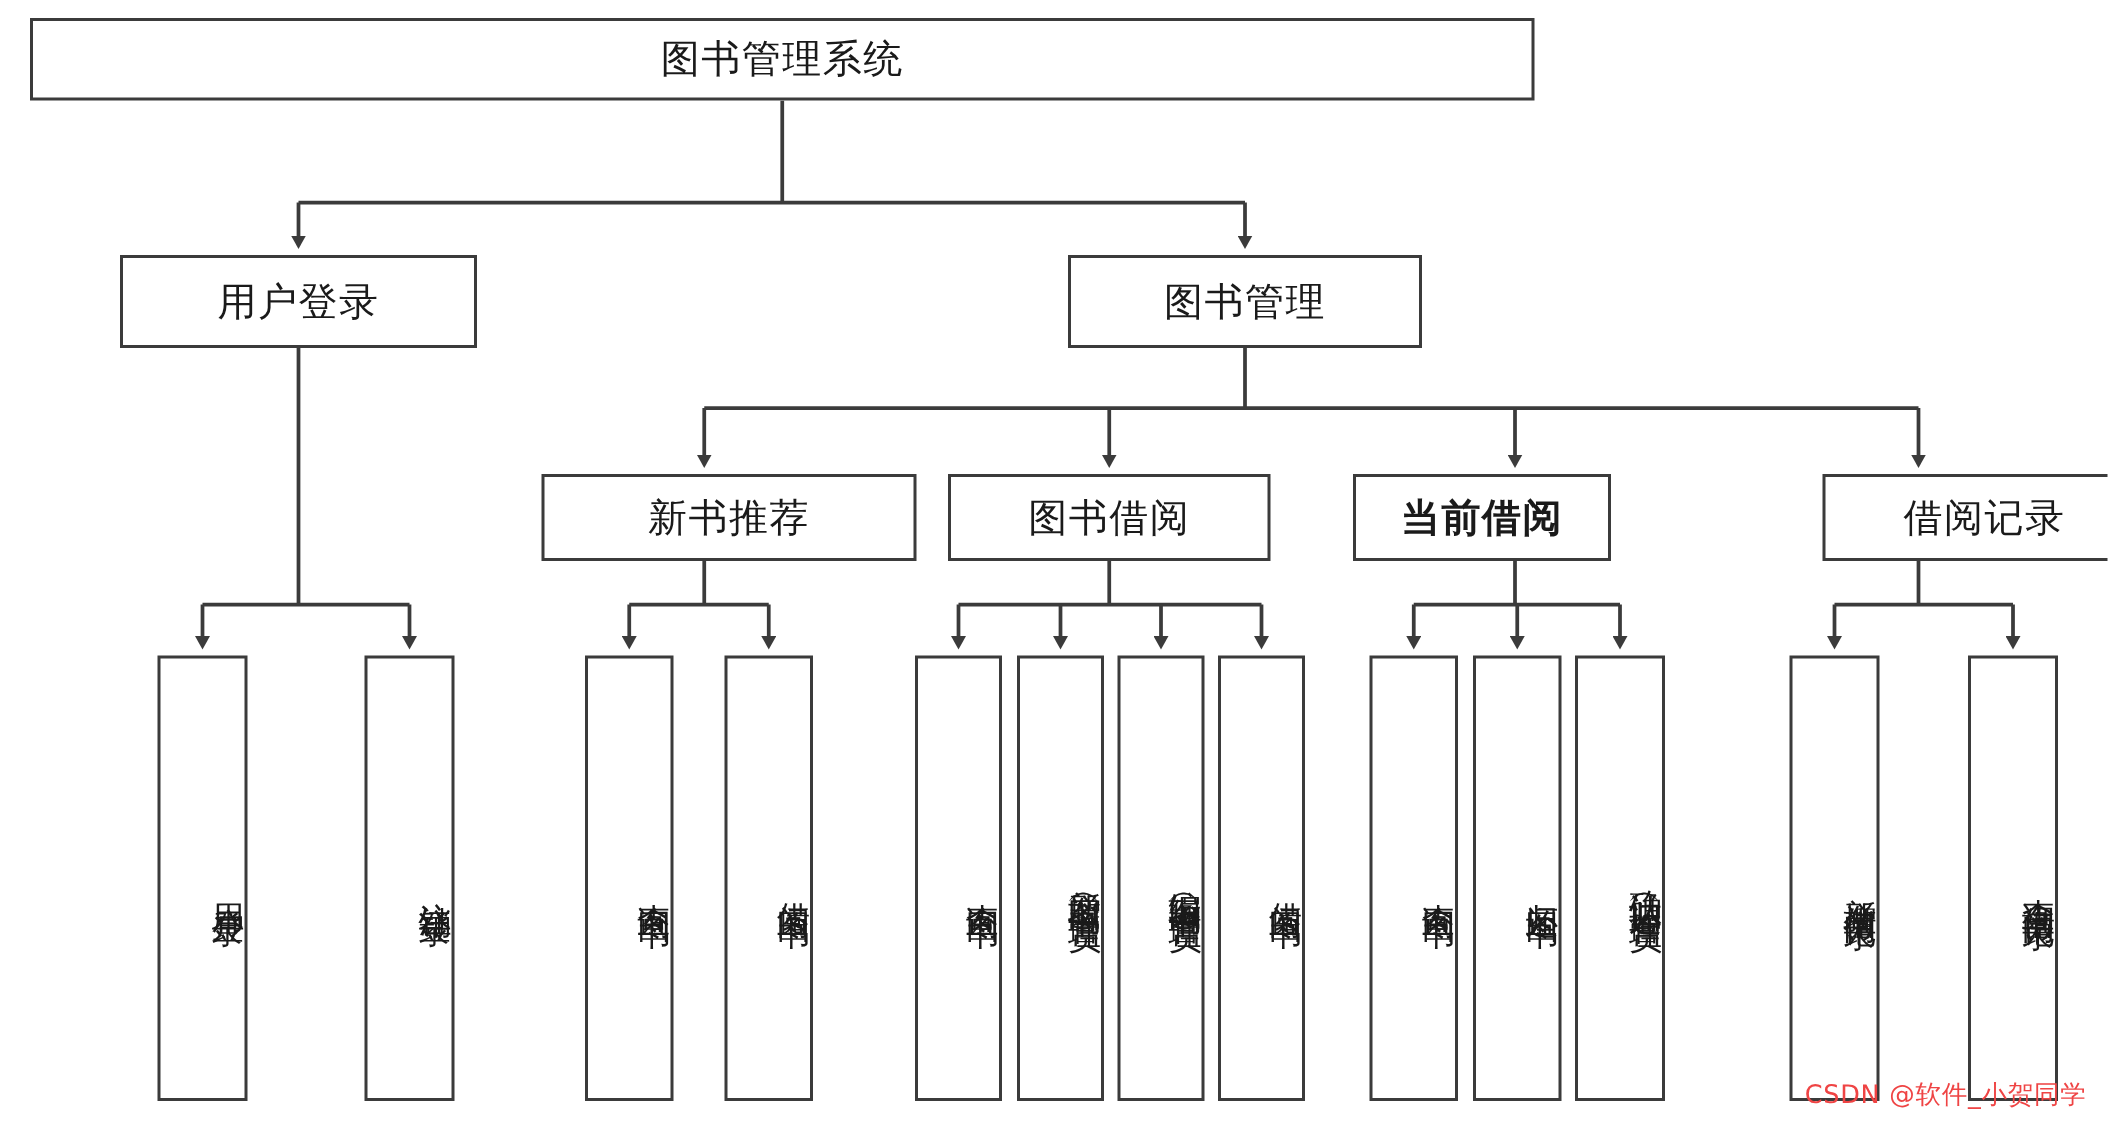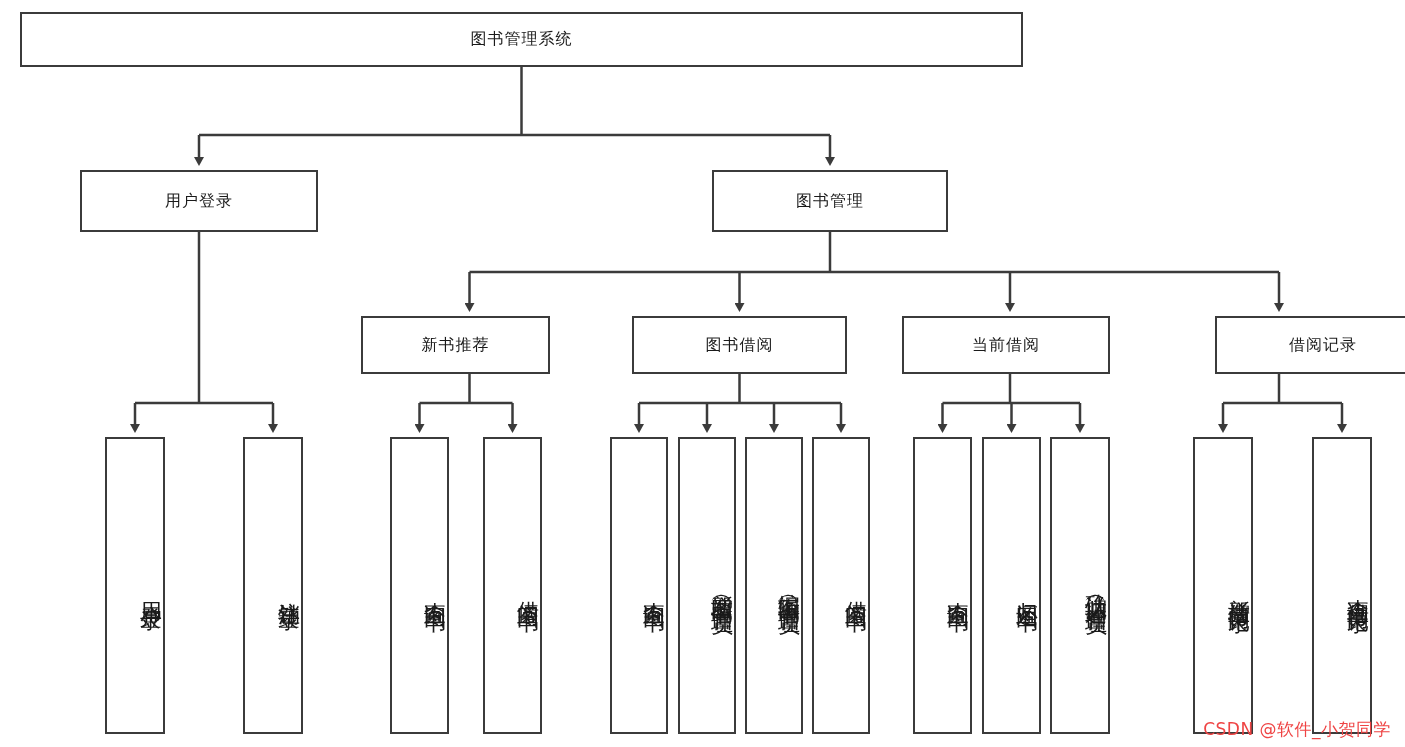--- a/index.html
+++ b/index.html
@@ -26,21 +26,21 @@
     box-sizing: border-box;
     border: 2.5px solid #3b3b3b;
     background: #ffffff;
     display: flex;
     align-items: center;
     justify-content: center;
     color: #1a1a1a;
     z-index: 3;
   }
   .node.horiz {
-    font-size: 16px;
+    font-size: 26px;
     letter-spacing: 1px;
   }
   .node.vert {
     writing-mode: vertical-rl;
     text-orientation: upright;
     font-size: 22px;
     letter-spacing: 3px;
     padding-top: 8px;
     align-items: flex-start;
     justify-content: center;
@@ -127,27 +127,27 @@
     <span class="label">图书管理系统</span>
   </div>
 
   <div class="node horiz" style="left:80px; top:170px; width:238px; height:62px;">
     <span class="label">用户登录</span>
   </div>
   <div class="node horiz" style="left:712px; top:170px; width:236px; height:62px;">
     <span class="label">图书管理</span>
   </div>
 
-  <div class="node horiz" style="left:361px; top:316px; width:189px; height:58px;">
+  <div class="node horiz" style="left:361px; top:316px; width:250px; height:58px;">
     <span class="label">新书推荐</span>
   </div>
   <div class="node horiz" style="left:632px; top:316px; width:215px; height:58px;">
     <span class="label">图书借阅</span>
   </div>
-  <div class="node horiz" style="left:902px; top:316px; width:208px; height:58px;">
+  <div class="node horiz" style="left:902px; top:316px; width:172px; height:58px;font-weight:bold;">
     <span class="label">当前借阅</span>
   </div>
   <div class="node horiz" style="left:1171px; top:316px; width:216px; height:58px;margin-left:44px;">
     <span class="label">借阅记录</span>
   </div>
 
   <div class="node vert" style="left:105px; top:437px; width:60px; height:297px;">
     <span class="label">用户登录</span>
   </div>
   <div class="node vert" style="left:243px; top:437px; width:60px; height:297px;">

